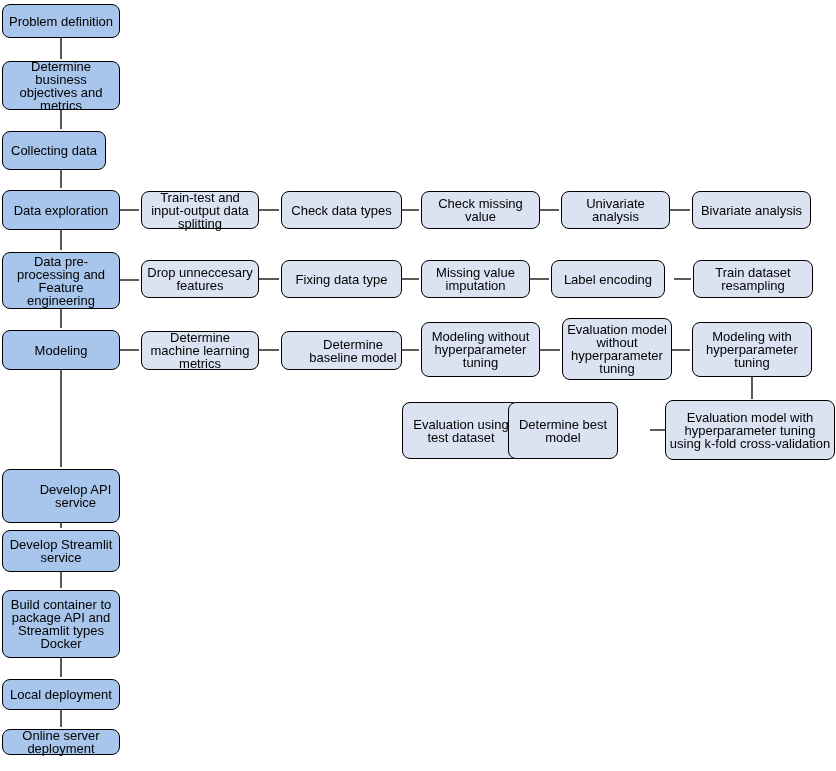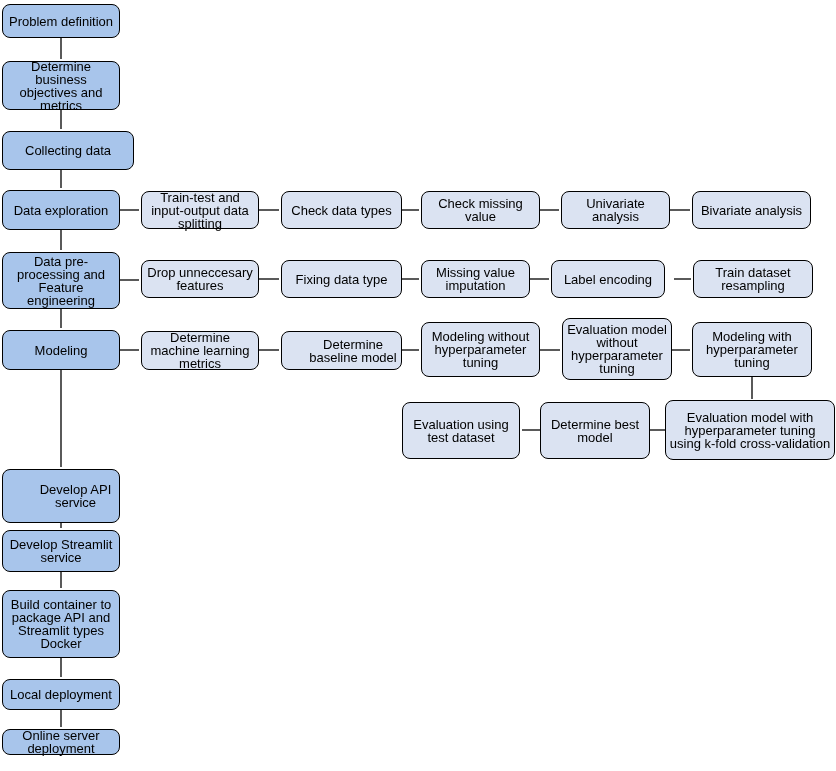--- a/index.html
+++ b/index.html
@@ -83,21 +83,21 @@
 
       <line x1="752" y1="377" x2="752" y2="399"></line>
 
       <line x1="665" y1="430" x2="650" y2="430"></line>
       <line x1="540" y1="430" x2="522" y2="430"></line>
     </g>
   </svg>
 
   <div class="node main" style="left:2px;   top:4px;   width:118px; height:34px;">Problem definition</div>
   <div class="node main" style="left:2px;   top:61px;  width:118px; height:49px;">Determine business objectives and metrics</div>
-  <div class="node main" style="left:2px;   top:131px; width:132px; height:39px;">Collecting data</div>
+  <div class="node main" style="left:2px;   top:131px; width:104px; height:39px;">Collecting data</div>
   <div class="node main" style="left:2px;   top:190px; width:118px; height:40px;">Data exploration</div>
   <div class="node main" style="left:2px;   top:252px; width:118px; height:57px;">Data pre-processing and Feature engineering</div>
   <div class="node main" style="left:2px;   top:330px; width:118px; height:40px;text-align:center;">Modeling</div>
   <div class="node main" style="left:2px;   top:469px; width:118px; height:54px;padding-left:32px;">Develop API service</div>
   <div class="node main" style="left:2px;   top:530px; width:118px; height:42px;">Develop Streamlit service</div>
   <div class="node main" style="left:2px;   top:590px; width:118px; height:68px;">Build container to package API and Streamlit types Docker</div>
   <div class="node main" style="left:2px;   top:679px; width:118px; height:31px;">Local deployment</div>
   <div class="node main" style="left:2px;   top:729px; width:118px; height:26px;">Online server deployment</div>
 
   <div class="node sub" style="left:141px; top:191px; width:118px; height:38px;">Train-test and input-output data splitting</div>
@@ -112,16 +112,16 @@
   <div class="node sub" style="left:551px; top:260px; width:114px; height:38px;">Label encoding</div>
   <div class="node sub" style="left:693px; top:260px; width:120px; height:38px;">Train dataset resampling</div>
 
   <div class="node sub" style="left:141px; top:331px; width:118px; height:39px;">Determine machine learning metrics</div>
   <div class="node sub" style="left:281px; top:331px; width:121px; height:39px;padding-left:26px;">Determine baseline model</div>
   <div class="node sub" style="left:421px; top:322px; width:119px; height:55px;">Modeling without hyperparameter tuning</div>
   <div class="node sub" style="left:562px; top:318px; width:110px; height:62px;">Evaluation model without hyperparameter tuning</div>
   <div class="node sub" style="left:692px; top:322px; width:120px; height:55px;">Modeling with hyperparameter tuning</div>
 
   <div class="node sub" style="left:402px; top:402px; width:118px; height:57px;">Evaluation using test dataset</div>
-  <div class="node sub" style="left:540px; top:402px; width:110px; height:57px;">Determine best model</div>
+  <div class="node sub" style="left:508px; top:402px; width:110px; height:57px;">Determine best model</div>
   <div class="node sub" style="left:665px; top:400px; width:170px; height:60px;">Evaluation model with hyperparameter tuning using k-fold cross-validation</div>
 
 </div>
 
 </body></html>

